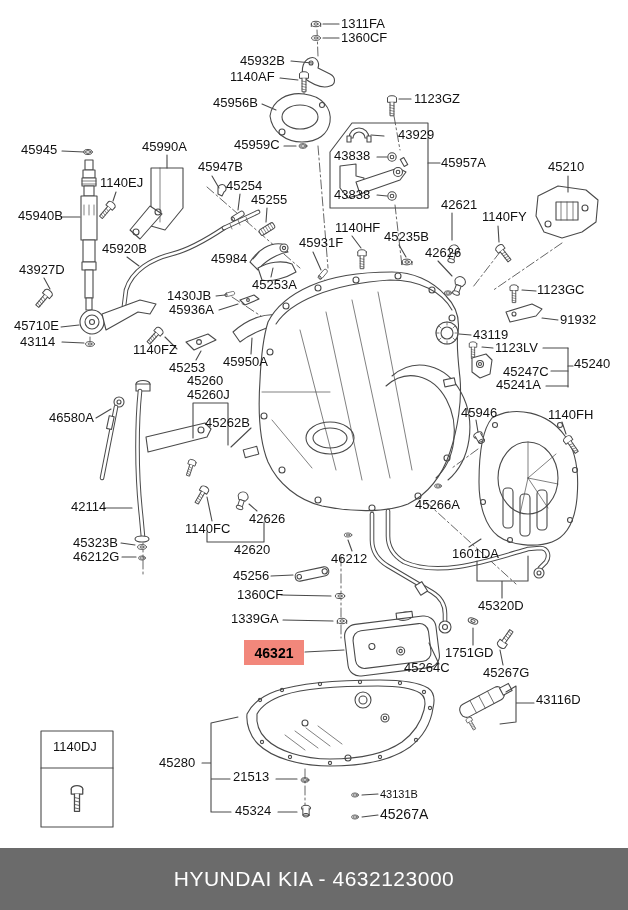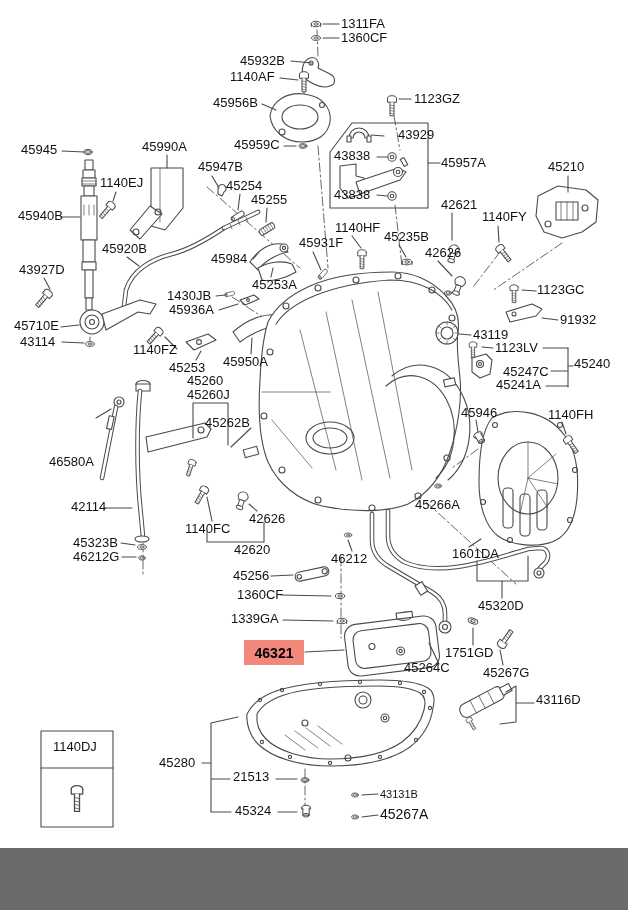--- a/index.html
+++ b/index.html
@@ -459,21 +459,21 @@
       <span class="plabel" style="left: 20px; top: 335px;">43114</span>
       <span class="plabel" style="left: 133px; top: 343px;">1140FZ</span>
       <span class="plabel" style="left: 495px; top: 341px;">1123LV</span>
       <span class="plabel" style="left: 169px; top: 361px;">45253</span>
       <span class="plabel" style="left: 223px; top: 355px;">45950A</span>
       <span class="plabel" style="left: 574px; top: 357px;">45240</span>
       <span class="plabel" style="left: 503px; top: 365px;">45247C</span>
       <span class="plabel" style="left: 496px; top: 378px;">45241A</span>
       <span class="plabel" style="left: 187px; top: 374px;">45260</span>
       <span class="plabel" style="left: 187px; top: 388px;">45260J</span>
-      <span class="plabel" style="left: 49px; top: 411px; margin-top: 44px;">46580A</span>
+      <span class="plabel" style="left: 49px; top: 411px;">46580A</span>
       <span class="plabel" style="left: 205px; top: 416px;">45262B</span>
       <span class="plabel" style="left: 461px; top: 406px;">45946</span>
       <span class="plabel" style="left: 548px; top: 408px;">1140FH</span>
       <span class="plabel" style="left: 71px; top: 500px;">42114</span>
       <span class="plabel" style="left: 185px; top: 522px;">1140FC</span>
       <span class="plabel" style="left: 249px; top: 512px;">42626</span>
       <span class="plabel" style="left: 415px; top: 498px;">45266A</span>
       <span class="plabel" style="left: 234px; top: 543px;">42620</span>
       <span class="plabel" style="left: 73px; top: 536px;">45323B</span>
       <span class="plabel" style="left: 73px; top: 550px;">46212G</span>
@@ -489,14 +489,15 @@
       <span class="plabel" style="left: 536px; top: 693px;">43116D</span>
       <span class="plabel" style="left: 159px; top: 756px;">45280</span>
       <span class="plabel" style="left: 233px; top: 770px;">21513</span>
       <span class="plabel" style="left: 235px; top: 804px;">45324</span>
       <span class="plabel" style="left: 380px; top: 787px; font-size: 11px;">43131B</span>
       <span class="plabel" style="left: 380px; top: 807px; font-size: 14px;">45267A</span>
       <span class="plabel" style="left: 53px; top: 740px;">1140DJ</span>
     </div>
 
   <div id="footer" style="background: rgb(107, 107, 107); color: rgb(255, 255, 255);">
+    <span>HYUNDAI  KIA - 4632123000</span>
   </div>
 </div>
 
 </body></html>

